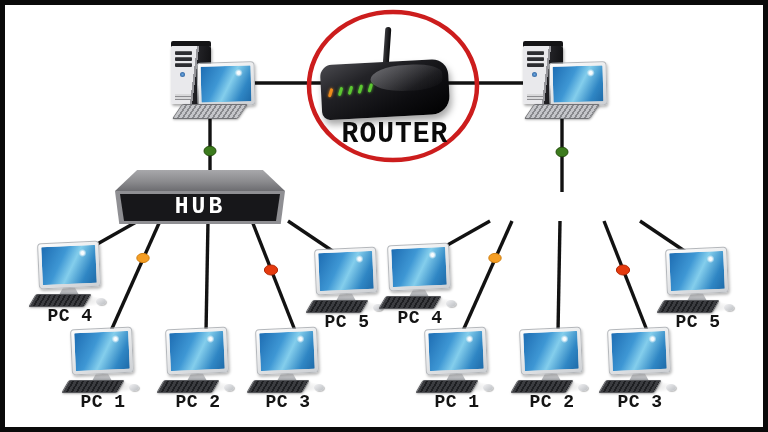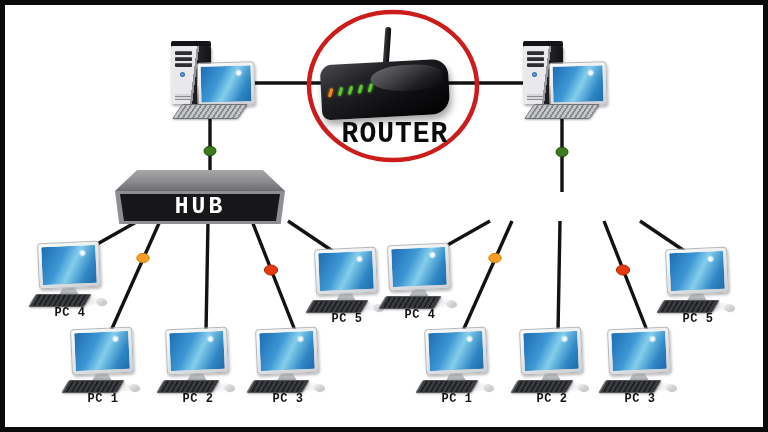--- a/index.html
+++ b/index.html
@@ -20,21 +20,21 @@
      background:radial-gradient(circle at 76% 20%,rgba(255,255,255,.95) 0 1.5px,rgba(255,255,255,0) 4px),
        linear-gradient(118deg,#1d6cb2 0%,#3e97d4 36%,#84ceec 55%,#2f86c4 80%,#1e6aa8 100%);}
   .stand{position:absolute;left:31px;top:45px;width:20px;height:8px;z-index:1;
      background:linear-gradient(#ececee,#9a9da1);clip-path:polygon(22% 0,78% 0,100% 100%,0 100%);}
   .kbd{position:absolute;left:4px;top:52px;width:54px;height:11px;border-radius:2px;z-index:2;
      background:repeating-linear-gradient(90deg,#3b3c40 0 3px,#1e1f22 3px 5px);
      border:1px solid #55565a;transform:skewX(-30deg);box-shadow:1px 1px 2px rgba(0,0,0,.3);}
   .mouse{position:absolute;right:6px;top:56px;width:10px;height:7px;border-radius:50%;z-index:2;
      background:linear-gradient(145deg,#f2f2f4,#b9bcc0);box-shadow:1px 1px 1px rgba(0,0,0,.25);}
   .pc-label{position:absolute;left:0;top:64px;width:100%;text-align:center;
-     font-size:12px;font-weight:bold;letter-spacing:.5px;color:#141414;}
+     font-size:18px;font-weight:bold;letter-spacing:.5px;color:#141414;}
 
   
   .ws{position:absolute;width:104px;height:84px;z-index:2;}
   .tower{position:absolute;left:8px;top:6px;width:40px;height:58px;border-radius:2px;
      background:linear-gradient(97deg,#e9e9ec 0 55%,#97979c 55% 60%,#222226 60%,#0c0c0e 100%);
      box-shadow:0 -5px 0 #141416,1px 2px 3px rgba(0,0,0,.35);}
   .bay{position:absolute;left:4px;width:17px;height:4px;background:#2c2d31;border-radius:1px;
      box-shadow:inset 0 1px 0 rgba(255,255,255,.2);}
   .pbtn{position:absolute;left:9px;top:26px;width:5px;height:5px;border-radius:50%;
      background:radial-gradient(#6aa6e0,#20508c);}

